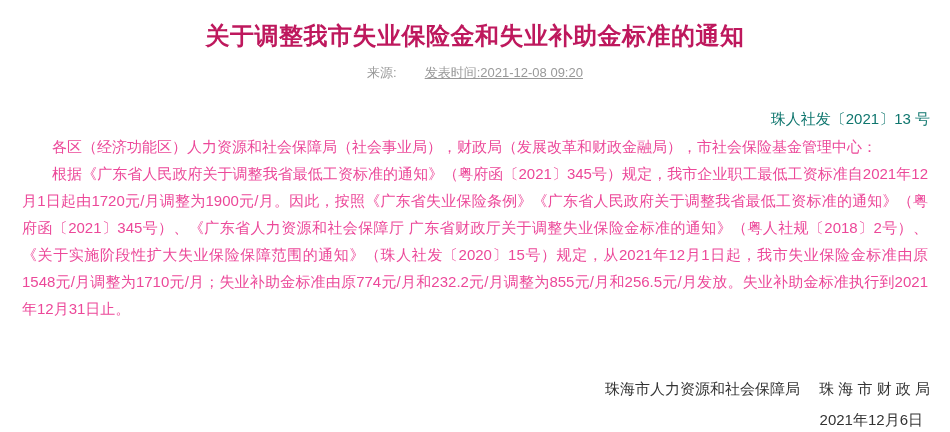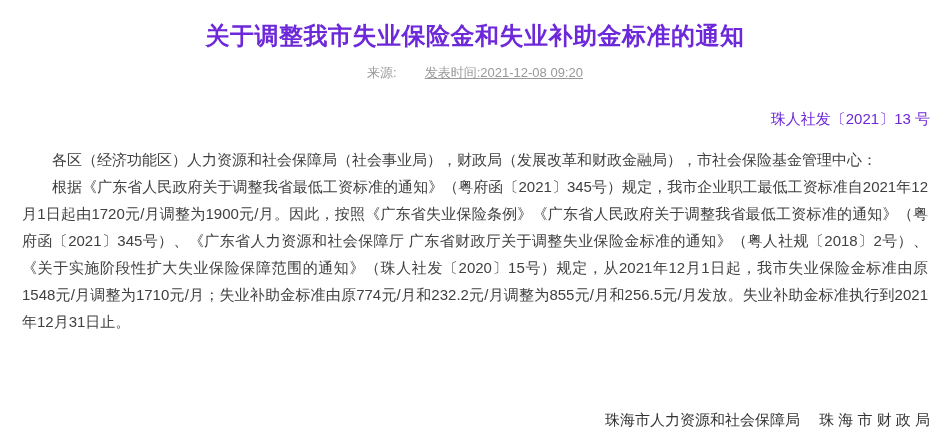--- a/index.html
+++ b/index.html
@@ -13,53 +13,53 @@
       width: 950px;
       height: 432px;
       background: #ffffff;
       overflow: hidden;
     }
     .title {
       margin-top: 20px;
       text-align: center;
       font-size: 24px;
       font-weight: bold;
-      color: #6d28d9;
+      color: #be185d;
       line-height: 32px;
       letter-spacing: 0.5px;
     }
     .meta {
       margin-top: 12px;
       text-align: center;
       font-size: 13px;
       color: #999999;
       line-height: 18px;
     }
     .meta .publish-group { margin-left: 28px; text-decoration: underline; }
     .doc-number {
       margin-top: 27px;
       padding-right: 20px;
       text-align: right;
       font-size: 15px;
       line-height: 20px;
-      color: #6d28d9;
+      color: #0f766e;
     }
     .content {
-      margin: 17px 22px 0 22px;
+      margin: 4px 22px 0 22px;
       font-size: 15px;
       line-height: 27px;
-      color: #404040;
+      color: #ec4899;
       text-align: justify;
     }
     .content p {
       text-indent: 2em;
       margin: 0;
     }
     .signature {
-      margin-top: 73px;
+      margin-top: 55px;
       padding-right: 20px;
       text-align: right;
       font-size: 15px;
       line-height: 24px;
       color: #333333;
     }
     .date {
       margin-top: 7px;
       padding-right: 27px;
       text-align: right;

